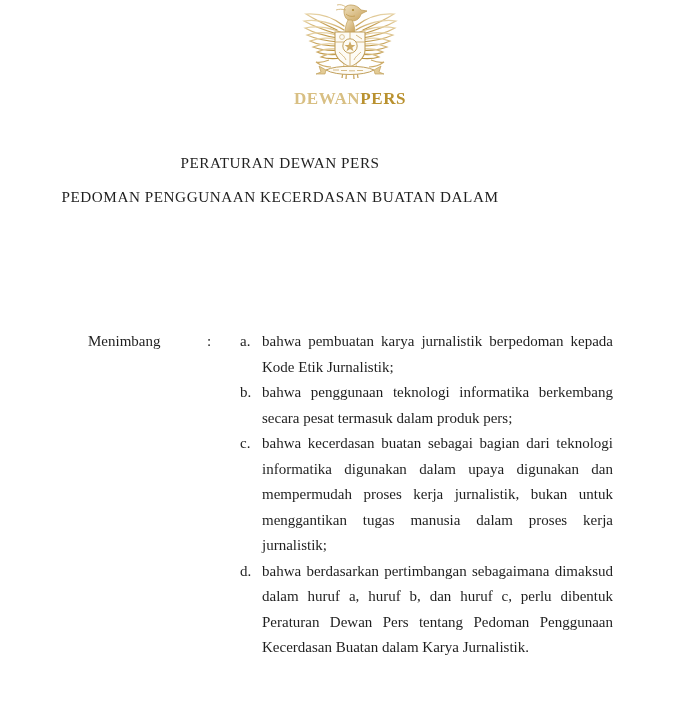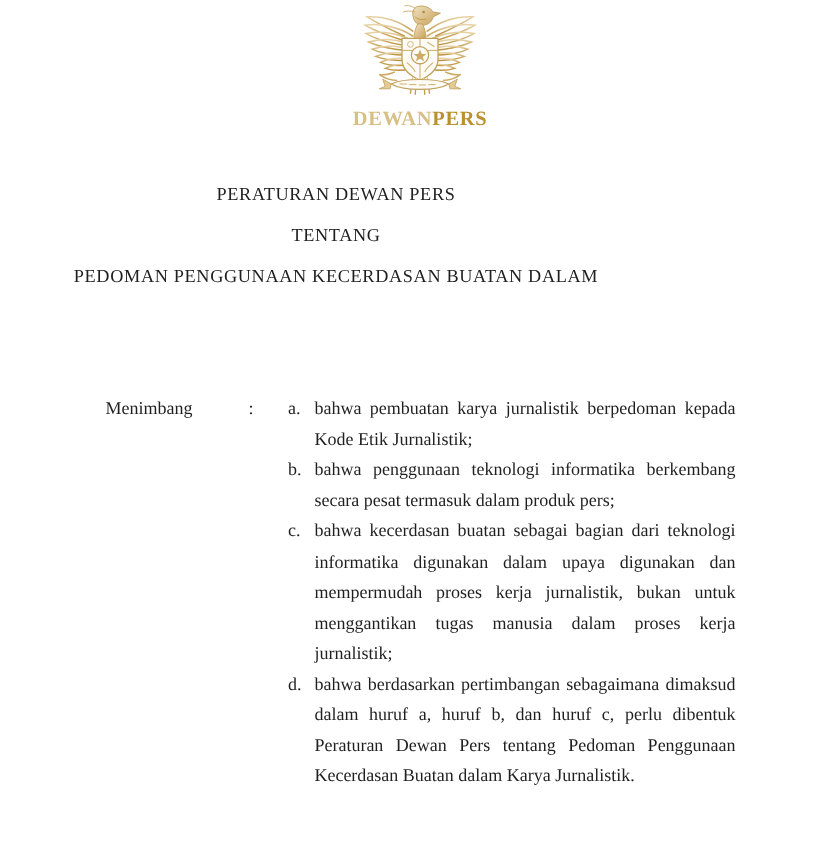--- a/index.html
+++ b/index.html
@@ -218,21 +218,20 @@
         <line x1="55" y1="68.8" x2="61" y2="68.8"></line>
         <line x1="63" y1="68.5" x2="69" y2="68.5"></line>
       </g>
     </svg>
 
     <div class="wordmark"><span class="wm-dewan">DEWAN</span><span class="wm-pers">PERS</span></div>
   </div>
 
   <div class="titles">
     <div class="title-line">PERATURAN DEWAN PERS</div>
-    <div class="title-line">TENTANG</div>
     <div class="title-line">PEDOMAN PENGGUNAAN KECERDASAN BUATAN DALAM</div>
   </div>
 
   <div class="considerans">
     <div class="cons-row">
       <span class="cons-label">Menimbang</span>
       <span class="cons-colon">:</span>
       <ol class="cons-list">
         <li class="cons-item">
           <span class="cons-marker">a.</span>

